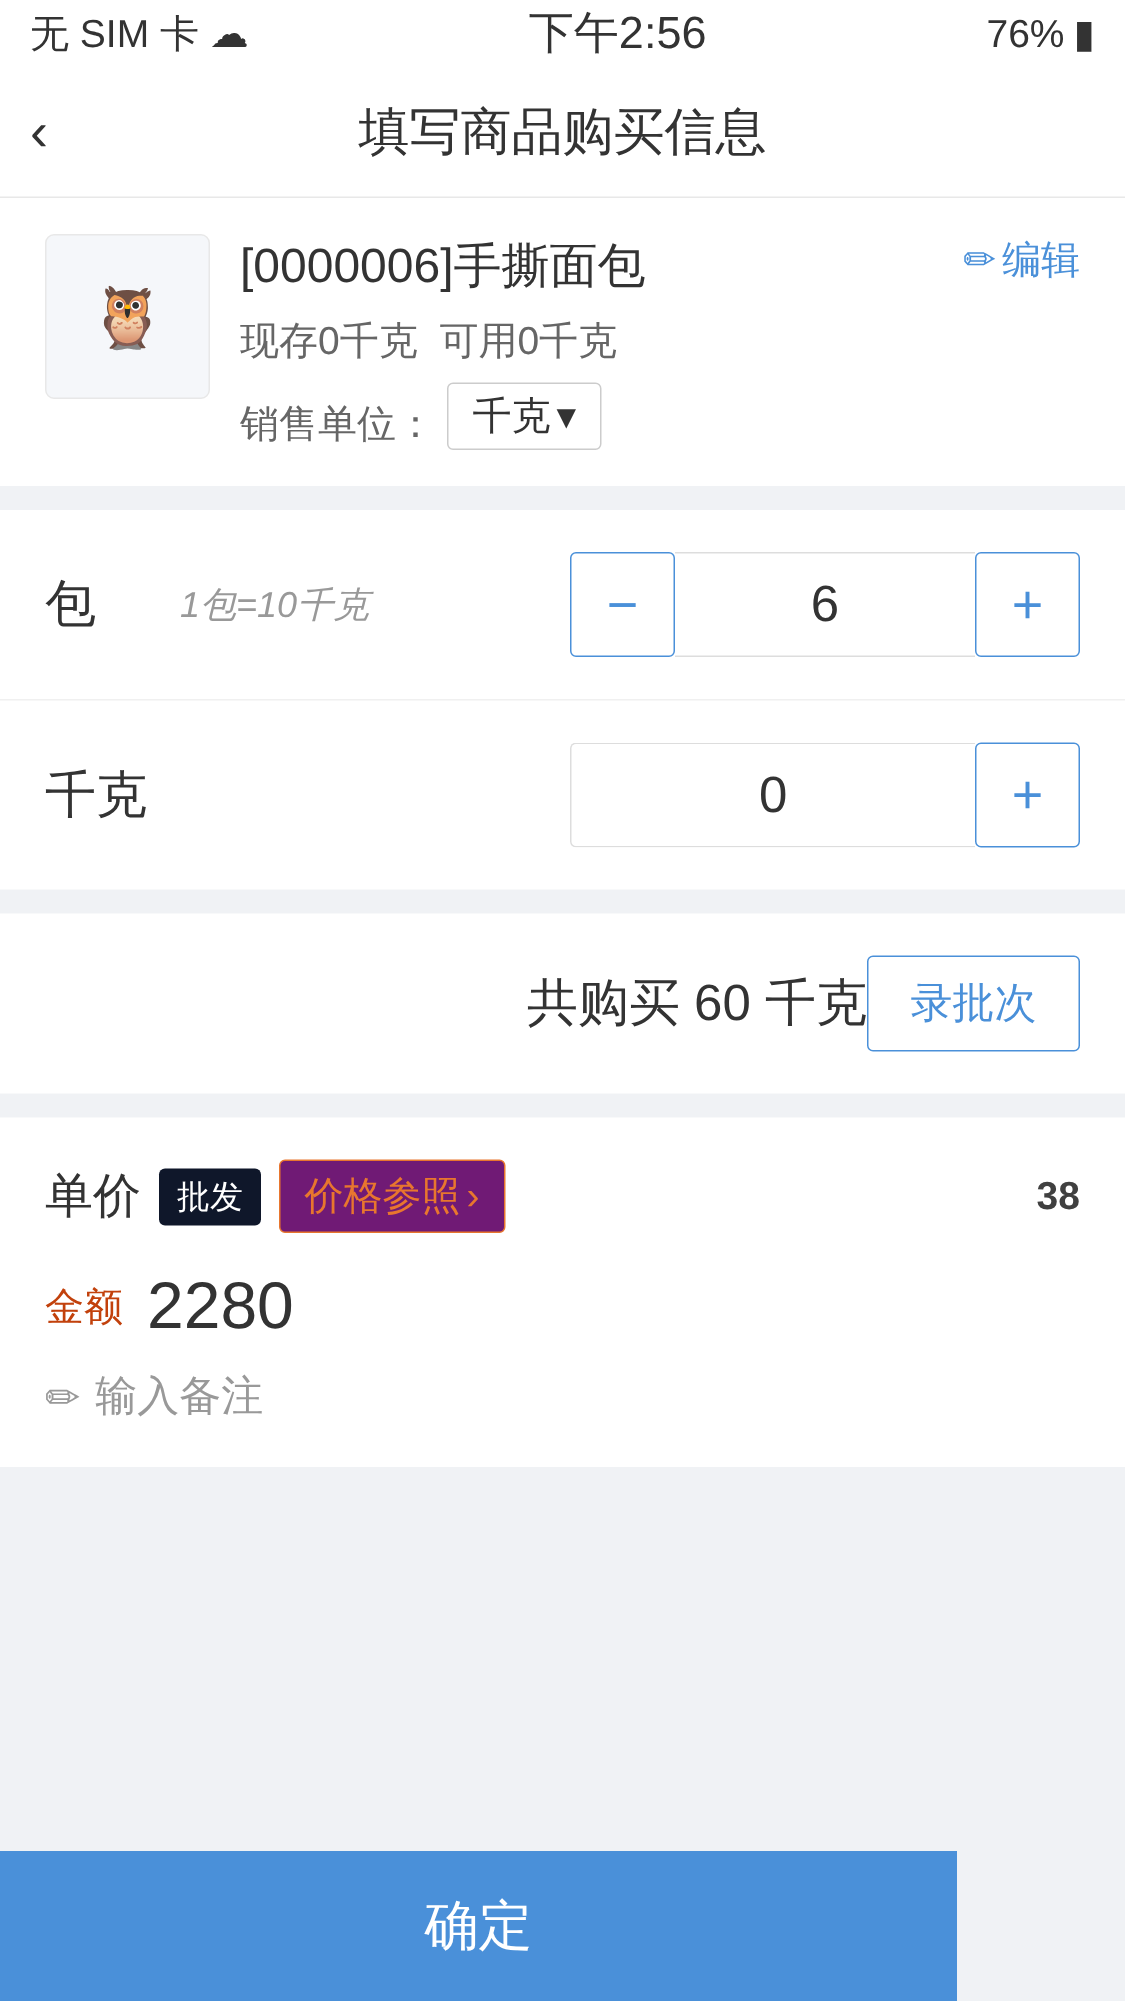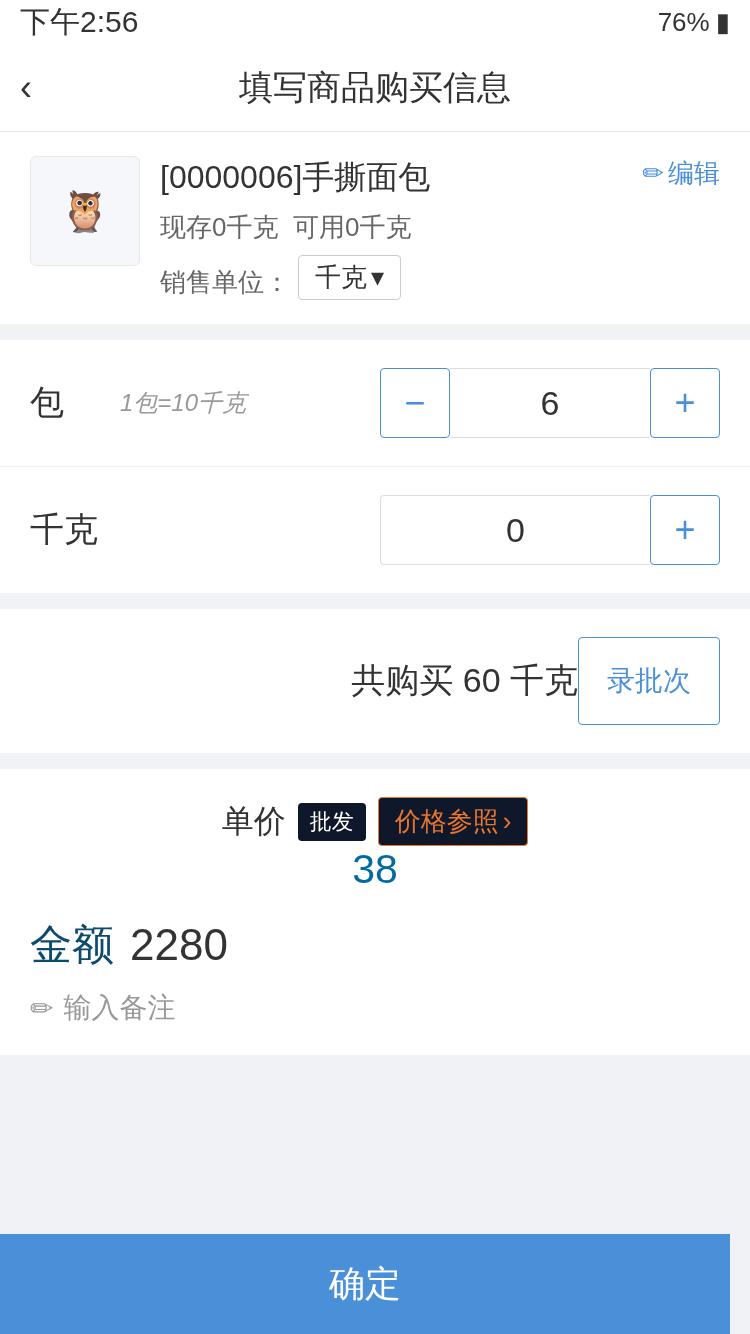--- a/index.html
+++ b/index.html
@@ -173,66 +173,65 @@
       justify-content: flex-end;
       margin-bottom: 16px;
     }
     .summary-text { font-size: 34px; color: #333; }
     .summary-text .highlight { color: #333; font-weight: 500; }
     .batch-btn {
       border: 1px solid #4a90d9;
       color: #4a90d9;
       background: #fff;
       border-radius: 4px;
-      padding: 24px 28px;
+      padding: 12px 28px;
       font-size: 28px;
       cursor: pointer;
     }
 
     
     .price-section {
       background: #fff;
       padding: 28px 30px;
       margin-bottom: 0;
     }
     .price-row {
       display: flex;
       align-items: center;
       justify-content: space-between;
       margin-bottom: 24px;
-      flex-direction: column;
     }
     .price-label { font-size: 32px; color: #333; display: flex; align-items: center; gap: 12px; }
     .price-tag {
       background: #0f172a;
       color: #fff;
       font-size: 22px;
       padding: 4px 12px;
       border-radius: 4px;
     }
     .price-ref-btn {
       border: 1px solid #e8762e;
       color: #e8762e;
-      background: #0f172a;
+      background: #701a75;
       border-radius: 4px;
       padding: 6px 16px;
       font-size: 26px;
       cursor: pointer;
       display: flex;
       align-items: center;
       gap: 4px;
     }
-    .price-value { font-size: 41px; color: #0369a1; font-weight: 400; }
+    .price-value { font-size: 26px; color: #404040; font-weight: 700; }
     .amount-row {
       display: flex;
       align-items: center;
       gap: 16px;
       margin-bottom: 16px;
     }
-    .amount-label { font-size: 42px; color: #0c4a6e; }
+    .amount-label { font-size: 26px; color: #c2410c; }
     .amount-value { font-size: 44px; color: #333; font-weight: 500; }
     .note-row {
       display: flex;
       align-items: center;
       gap: 10px;
       color: #999;
       font-size: 28px;
       cursor: pointer;
     }
     .pencil-icon { font-size: 28px; color: #999; }
@@ -244,41 +243,44 @@
     .bottom-bar {
       background: #4a90d9;
       height: 100px;
       display: flex;
       align-items: center;
       justify-content: center;
       cursor: pointer;
       position: fixed;
       bottom: 0;
       left: 0;
-      width: 730px;
+      width: 638px;
     }
     .confirm-btn-text {
       font-size: 36px;
       color: #fff;
       font-weight: 500;
     }
 
     .page-wrapper {
       display: flex;
       flex-direction: column;
       min-height: 1334px;
       padding-bottom: 100px;
     }
   </style>
 </head>
 <body>
 
 <div class="page-wrapper">
 
   <div class="status-bar">
+    <div class="status-left">
+      <span>无 SIM 卡 ☁</span>
+    </div>
     <div class="status-center">下午2:56</div>
     <div class="status-right">
       <span>76%</span>
       <span>▮</span>
     </div>
   </div>
 
   <div class="nav-bar">
     <span class="nav-back">‹</span>
     <span class="nav-title">填写商品购买信息</span>

